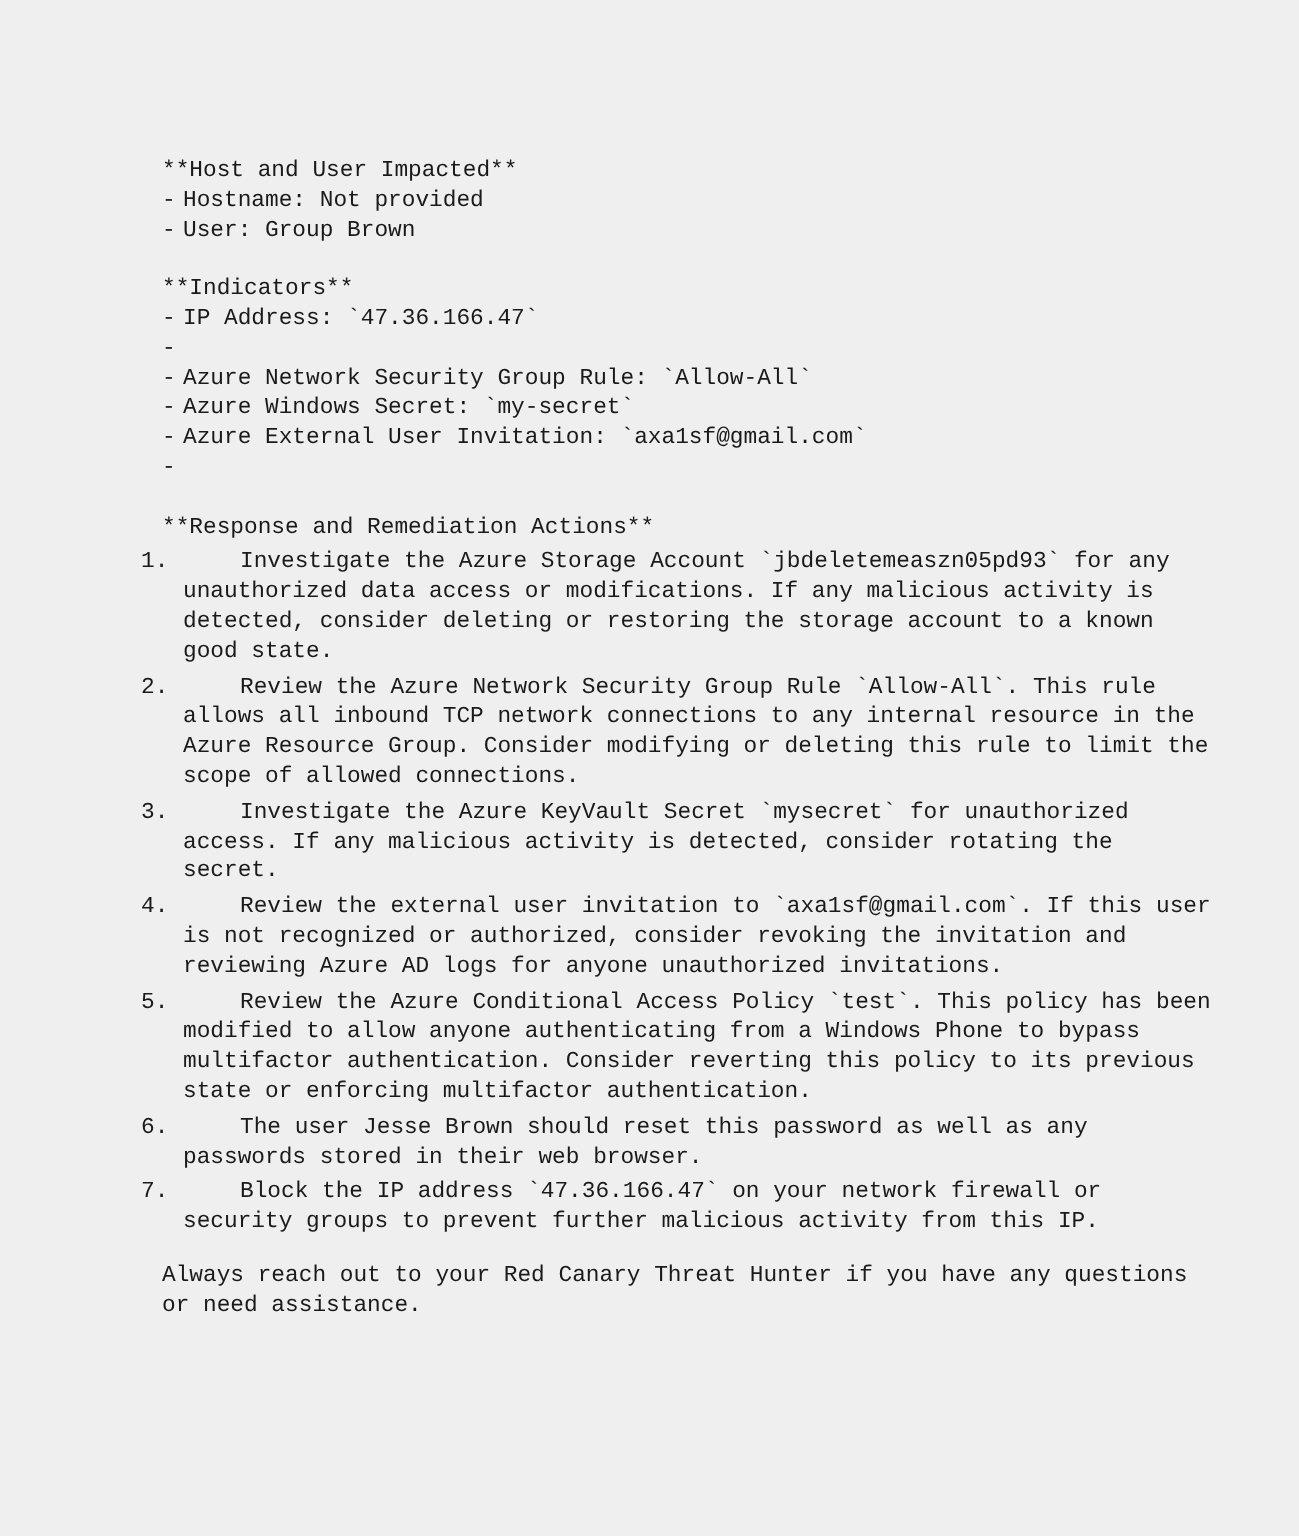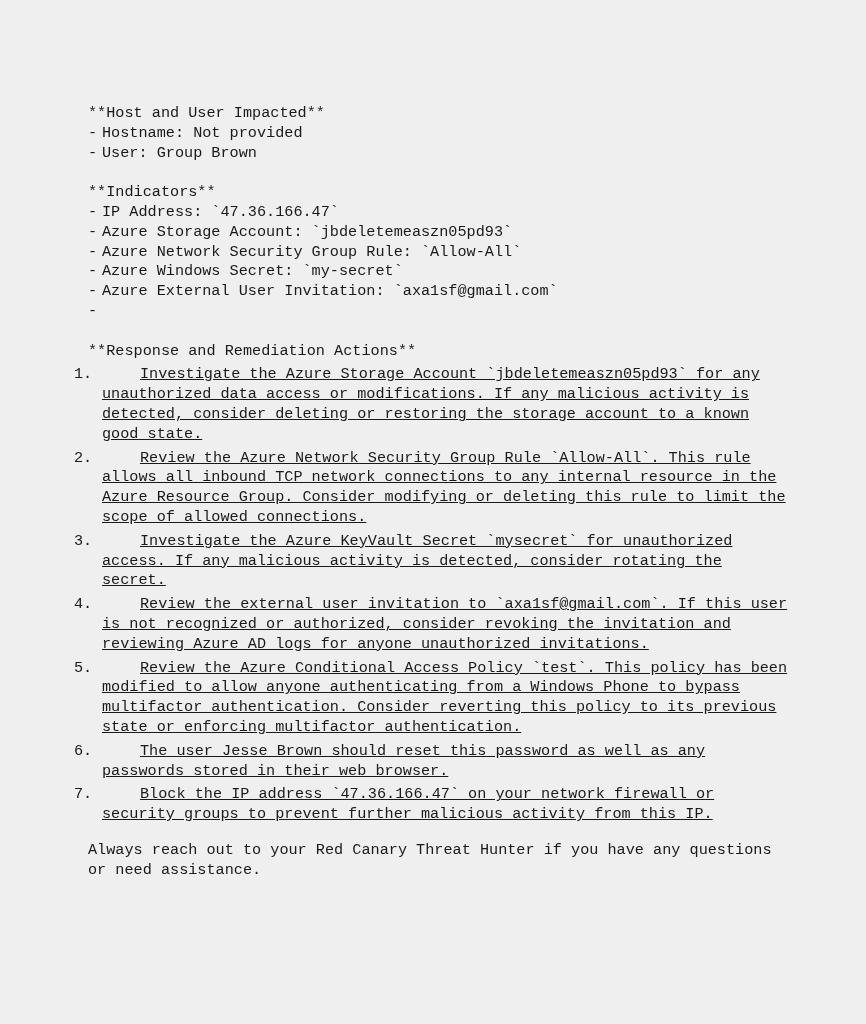--- a/index.html
+++ b/index.html
@@ -5,27 +5,27 @@
   html, body { margin: 0; padding: 0; }
   body {
     width: 866px; height: 1024px;
     background: #efefef;
     color: #1a1a1a;
     font-family: "Liberation Mono", "DejaVu Sans Mono", monospace;
     font-size: 15.2px;
     line-height: 19.8px;
     overflow: hidden;
   }
-  .doc { position: absolute; left: 88px; top: 104px; width: 700px; }
+  .doc { position: absolute; left: 108px; top: 104px; width: 700px; }
   .line { white-space: pre; }
   .bullet { display: flex; white-space: pre; }
   .bullet .dash { width: 14px; }
   .blank { height: 19.8px; }
   ol.actions { list-style: none; margin: 4px 0 0 0; padding: 0; }
-  ol.actions li { margin: 0 0 4px 0; position: relative; text-decoration: underline; }
+  ol.actions li { margin: 0 0 4px 0; position: relative; }
   ol.actions .num { display: inline-block; width: 52px; white-space: pre; }
   ol.actions .text { display: inline; }
   ol.actions .item-wrap { padding-left: 14px; text-indent: -14px; }
   .footer { margin-top: 16px; font-family: Liberation Mono, monospace; }
 </style>
 </head>
 <body>
 
 <div class="doc">
 
@@ -44,21 +44,20 @@
   <div class="blank"></div>
 
   <div>
     <div class="line">**Indicators**</div>
     <div class="bullet">
       <span class="dash">-</span>
       <span>IP Address: `47.36.166.47`</span>
     </div>
     <div class="bullet">
       <span class="dash">-</span>
-      <span>Azure Storage Account: `jbdeletemeaszn05pd93`</span>
     </div>
     <div class="bullet">
       <span class="dash">-</span>
       <span>Azure Network Security Group Rule: `Allow-All`</span>
     </div>
     <div class="bullet">
       <span class="dash">-</span>
       <span>Azure Windows Secret: `my-secret`</span>
     </div>
     <div class="bullet">

